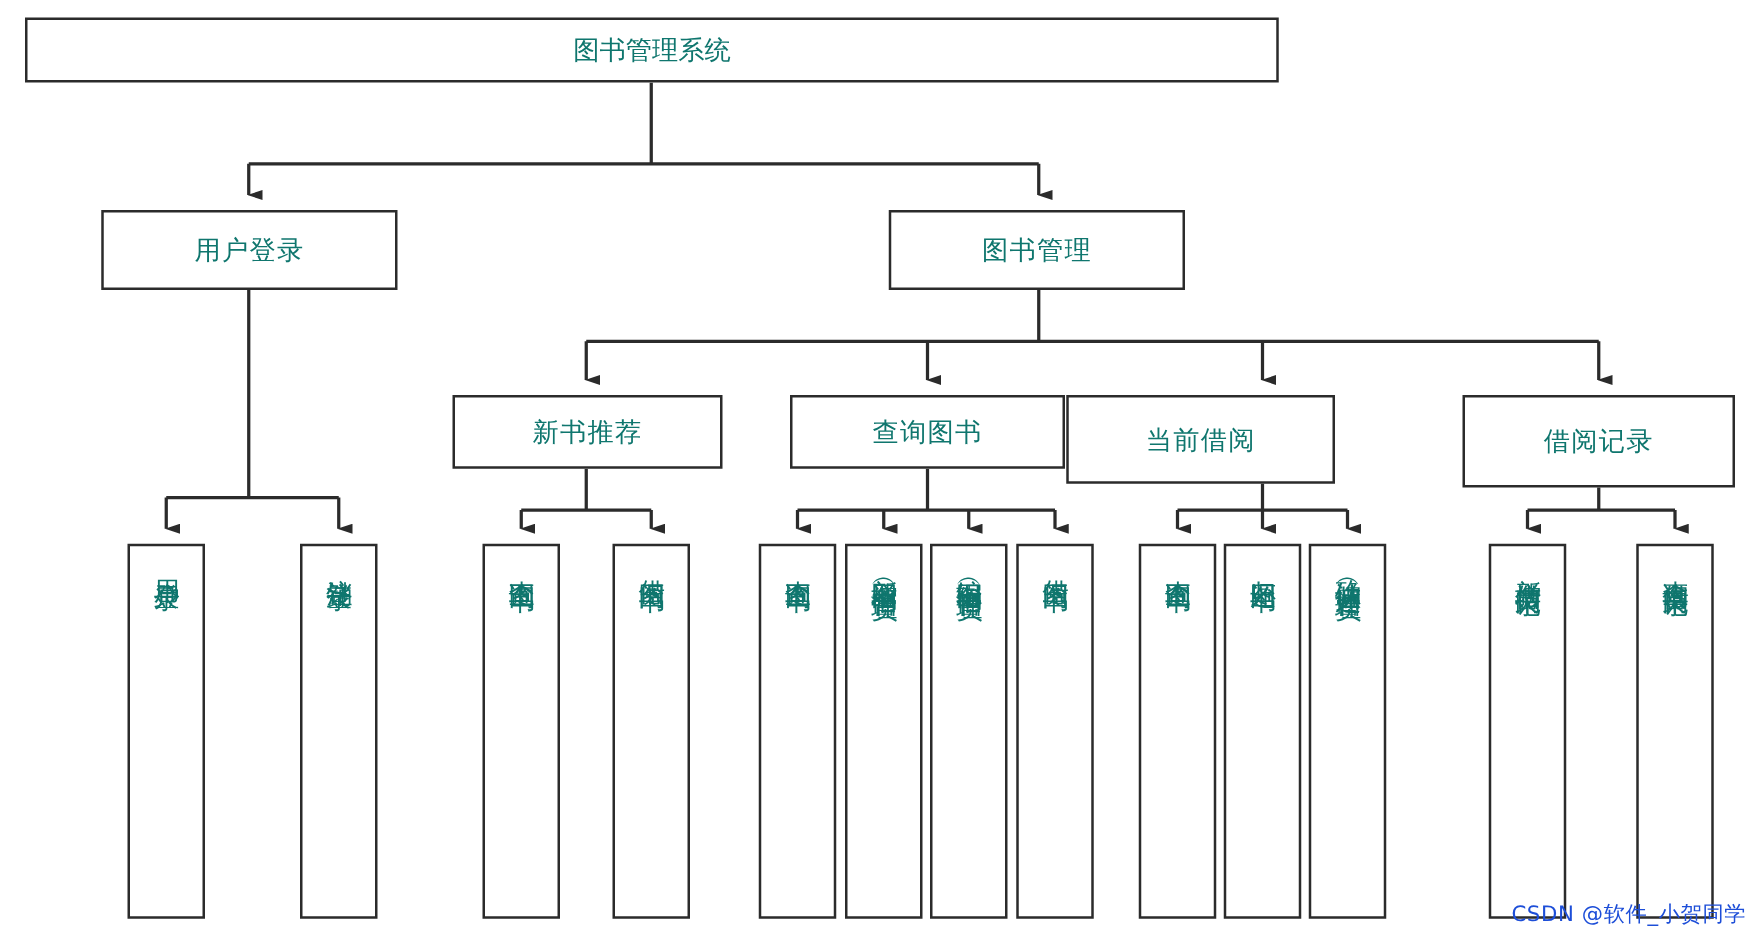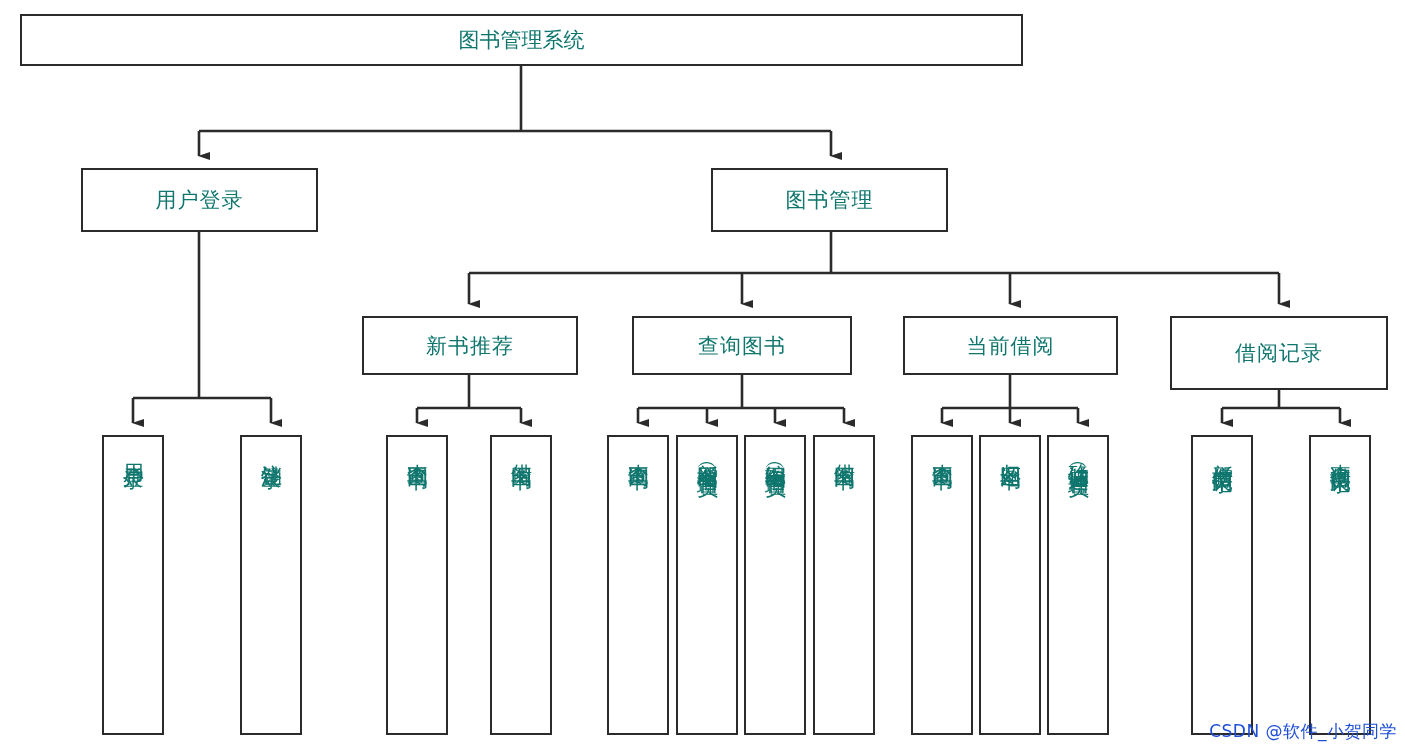--- a/index.html
+++ b/index.html
@@ -96,21 +96,21 @@
   <div class="node h" style="left:711px;top:168px;width:237px;height:64px;">
     <span>图书管理</span>
   </div>
 
   <div class="node h" style="left:362px;top:316px;width:216px;height:59px;">
     <span>新书推荐</span>
   </div>
   <div class="node h" style="left:632px;top:316px;width:220px;height:59px;">
     <span>查询图书</span>
   </div>
-  <div class="node h" style="left:903px;top:316px;width:215px;height:59px;">
+  <div class="node h" style="left:853px;top:316px;width:215px;height:71px;">
     <span>当前借阅</span>
   </div>
   <div class="node h" style="left:1170px;top:316px;width:218px;height:74px;">
     <span>借阅记录</span>
   </div>
 
   <div class="node v" style="left:102px;top:435px;width:62px;height:300px;">
     <span class="txt">用户登录</span>
   </div>
   <div class="node v" style="left:240px;top:435px;width:62px;height:300px;">

